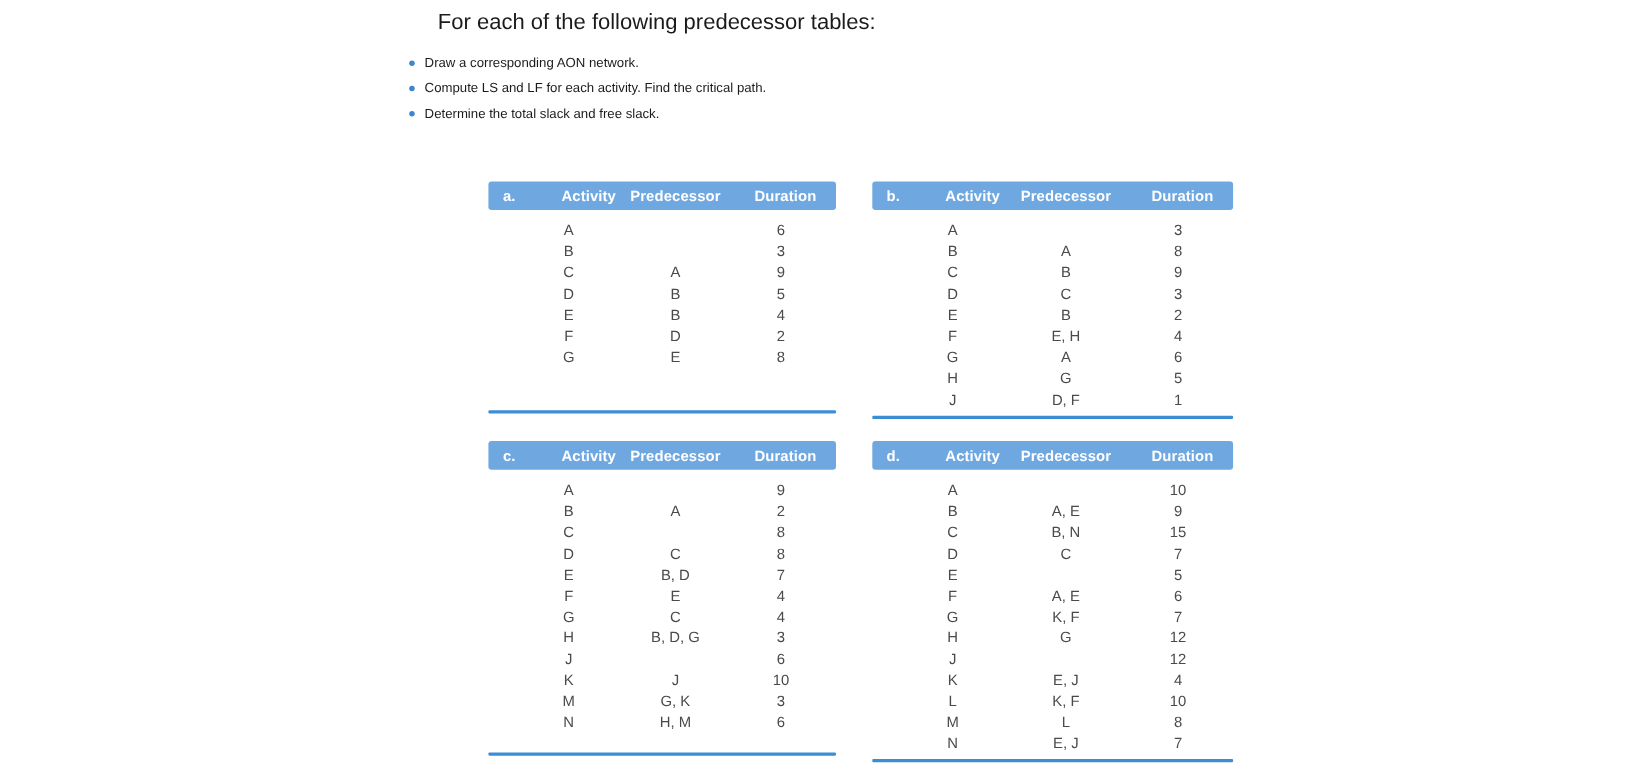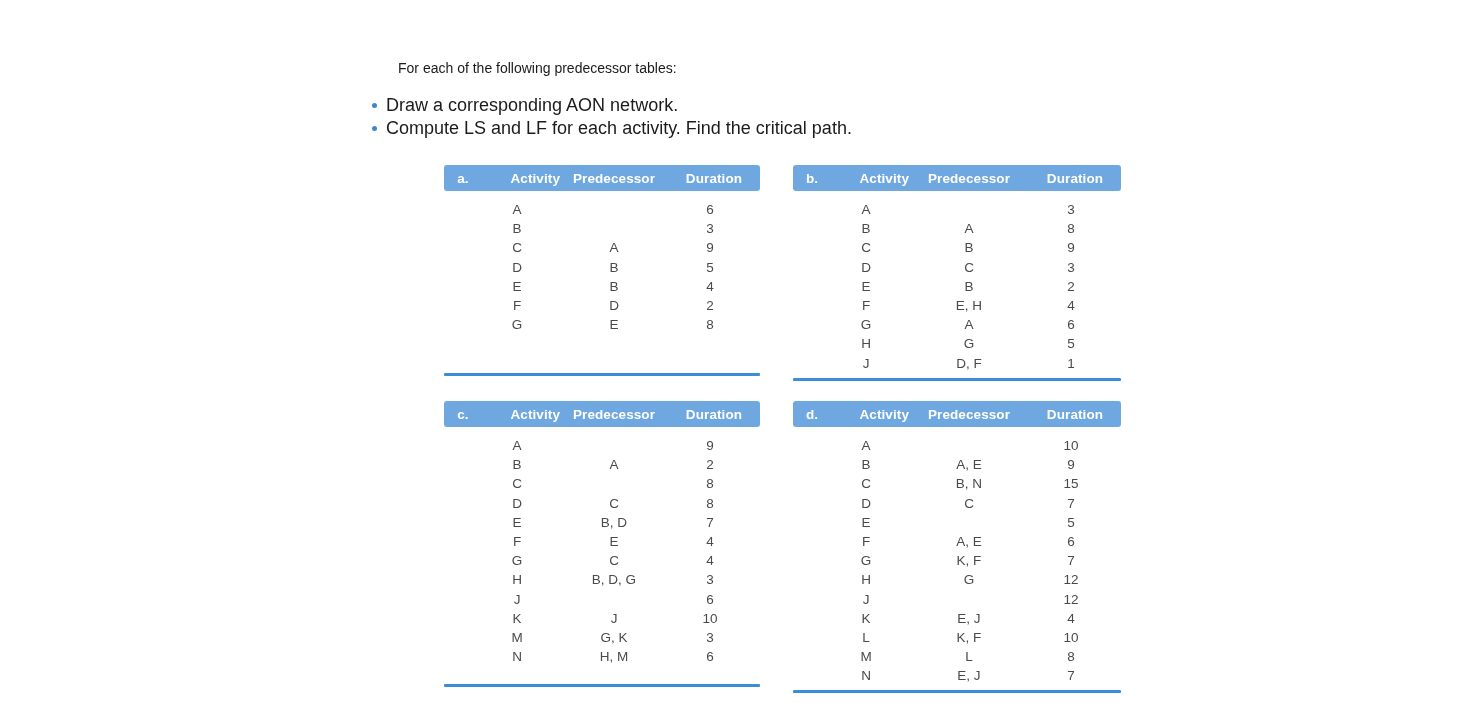--- a/index.html
+++ b/index.html
@@ -19,35 +19,34 @@
   }
 
   
   #intro-block {
     position: absolute;
     left: 370px;
     top: 6px;
     width: 700px;
   }
   #intro-line {
-    font-size: 14px;
+    font-size: 20px;
     line-height: 28px;
     color: #1b1b1b;
     padding-left: 28px;
     white-space: nowrap;
-    margin-top: 48px;
   }
   #bullet-list {
     list-style: none;
     margin: 12px 0 0 0;
     padding: 0;
   }
   #bullet-list li {
     position: relative;
-    font-size: 18px;
+    font-size: 12px;
     line-height: 23px;
     color: #1b1b1b;
     padding-left: 16px;
     white-space: nowrap;
   }
   #bullet-list li .bullet-dot {
     position: absolute;
     left: 2px;
     top: 9px;
     width: 5px;
@@ -141,20 +140,24 @@
   <div id="intro-line">For each of the following predecessor tables:</div>
   <ul id="bullet-list">
     <li>
       <span class="bullet-dot"></span>
       <span>Draw a corresponding AON network.</span>
     </li>
     <li>
       <span class="bullet-dot"></span>
       <span>Compute LS and LF for each activity. Find the critical path.</span>
     </li>
+    <li>
+      <span class="bullet-dot"></span>
+      <span>Determine the total slack and free slack.</span>
+    </li>
   </ul>
 </div>
 
 <div class="table-card" id="table-a">
   <div class="table-header">
     <span class="th-letter">a.</span>
     <span class="th-activity">Activity</span>
     <span class="th-predecessor">Predecessor</span>
     <span class="th-duration">Duration</span>
   </div>

